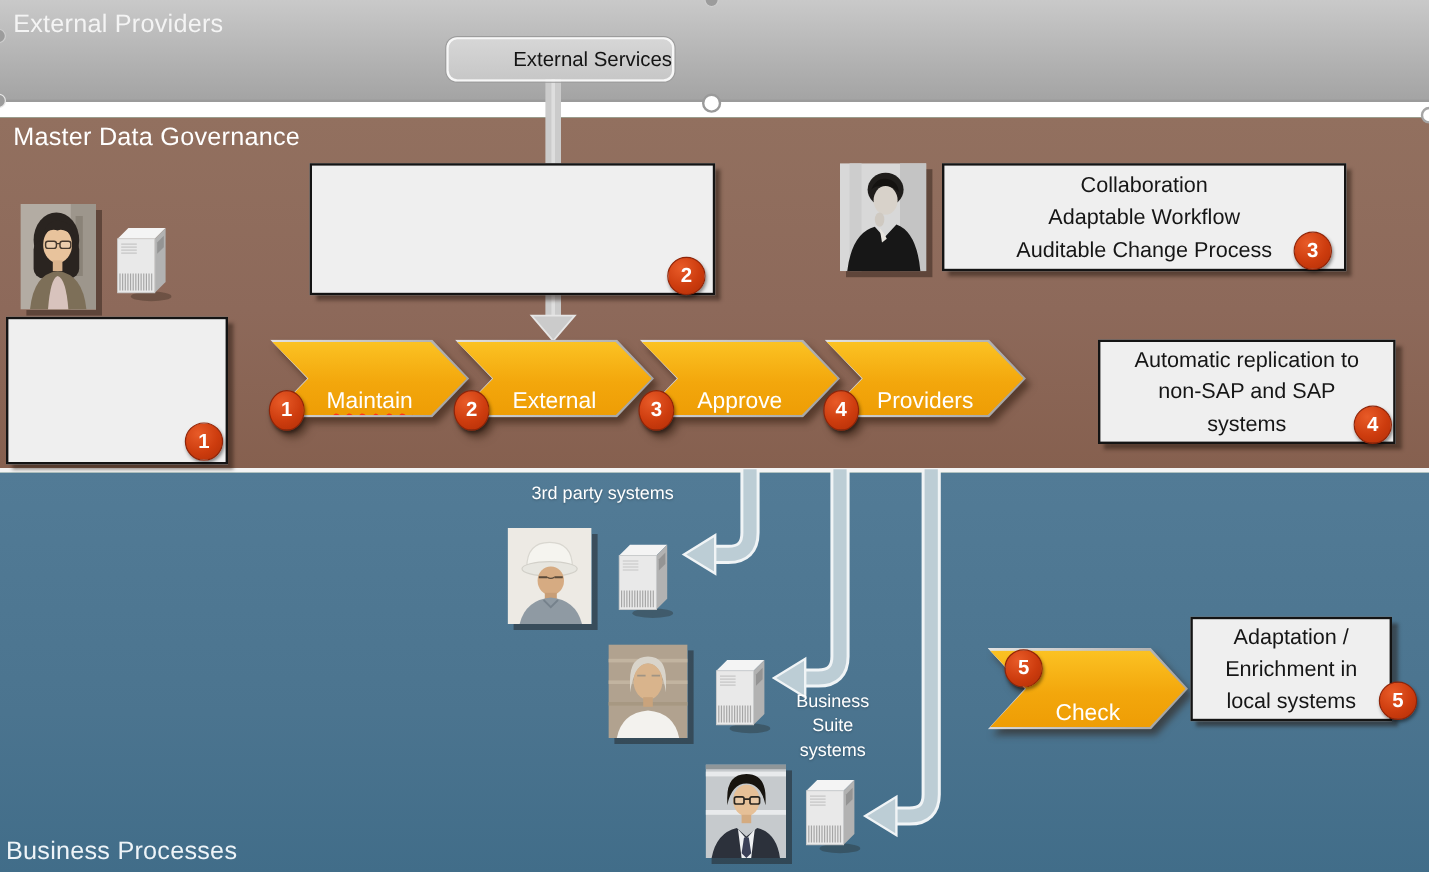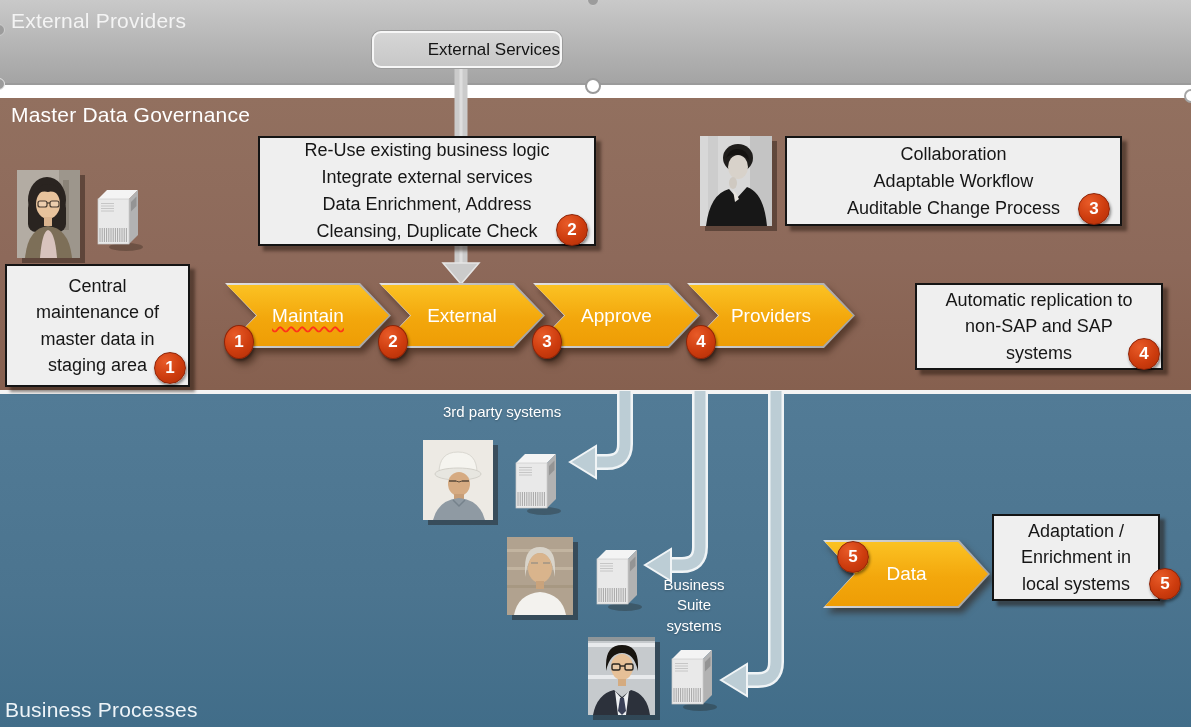--- a/index.html
+++ b/index.html
@@ -37,21 +37,21 @@
 
   
   .overlay { position:absolute; left:0; top:0; z-index:1; pointer-events:none; }
 
   
   .chev { position:absolute; height:65px; z-index:2; filter:drop-shadow(4px 5px 3px rgba(45,25,12,0.55)); }
   .chev-rim  { position:absolute; inset:0; background:linear-gradient(115deg,#e2e2e2,#9e9e9e);
                clip-path:polygon(0 0, calc(100% - 31px) 0, 100% 50%, calc(100% - 31px) 100%, 0 100%, 31px 50%); }
   .chev-fill { position:absolute; inset:2px; background:linear-gradient(180deg,#fbc223 0%,#f3a70c 55%,#ee9d05 100%);
                clip-path:polygon(0 0, calc(100% - 30px) 0, 100% 50%, calc(100% - 30px) 100%, 0 100%, 30px 50%);
-               display:flex; align-items:center; justify-content:center;
+               display:flex; align-items:flex-end; justify-content:center;
                color:#ffffff; font-size:19px; }
   .c1 { left:225px; top:283px; width:166px; }
   .c2 { left:379px; top:283px; width:166px; }
   .c3 { left:533px; top:283px; width:167px;text-decoration:underline; }
   .c4 { left:687px; top:283px; width:168px; }
   .c5 { left:823px; top:540px; width:167px; height:68px; }
   .wavy { text-decoration:underline wavy #ff3418 2px; text-underline-offset:4px; }
 
   
   .badge { position:absolute; border-radius:50%; z-index:3;
@@ -158,37 +158,29 @@
   <div class="chev c4">
     <div class="chev-rim"></div>
     <div class="chev-fill">
       <span>Providers</span>
     </div>
     <div class="badge badge-step">4</div>
   </div>
   <div class="chev c5">
     <div class="chev-rim"></div>
     <div class="chev-fill">
-      <span>Data</span>
+      <span>Check</span>
     </div>
     <div class="badge badge-adapt">5</div>
   </div>
 
   <div class="infobox ib-central">
-    <span>Central
-maintenance of
-master data in
-staging area</span>
     <div class="badge badge-box">1</div>
   </div>
   <div class="infobox ib-reuse">
-    <span>Re-Use existing business logic
-Integrate external services
-Data Enrichment, Address
-Cleansing, Duplicate Check</span>
     <div class="badge badge-box">2</div>
   </div>
   <div class="infobox ib-collab">
     <span>Collaboration
 Adaptable Workflow
 Auditable Change Process</span>
     <div class="badge badge-box">3</div>
   </div>
   <div class="infobox ib-repl">
     <span>Automatic replication to

